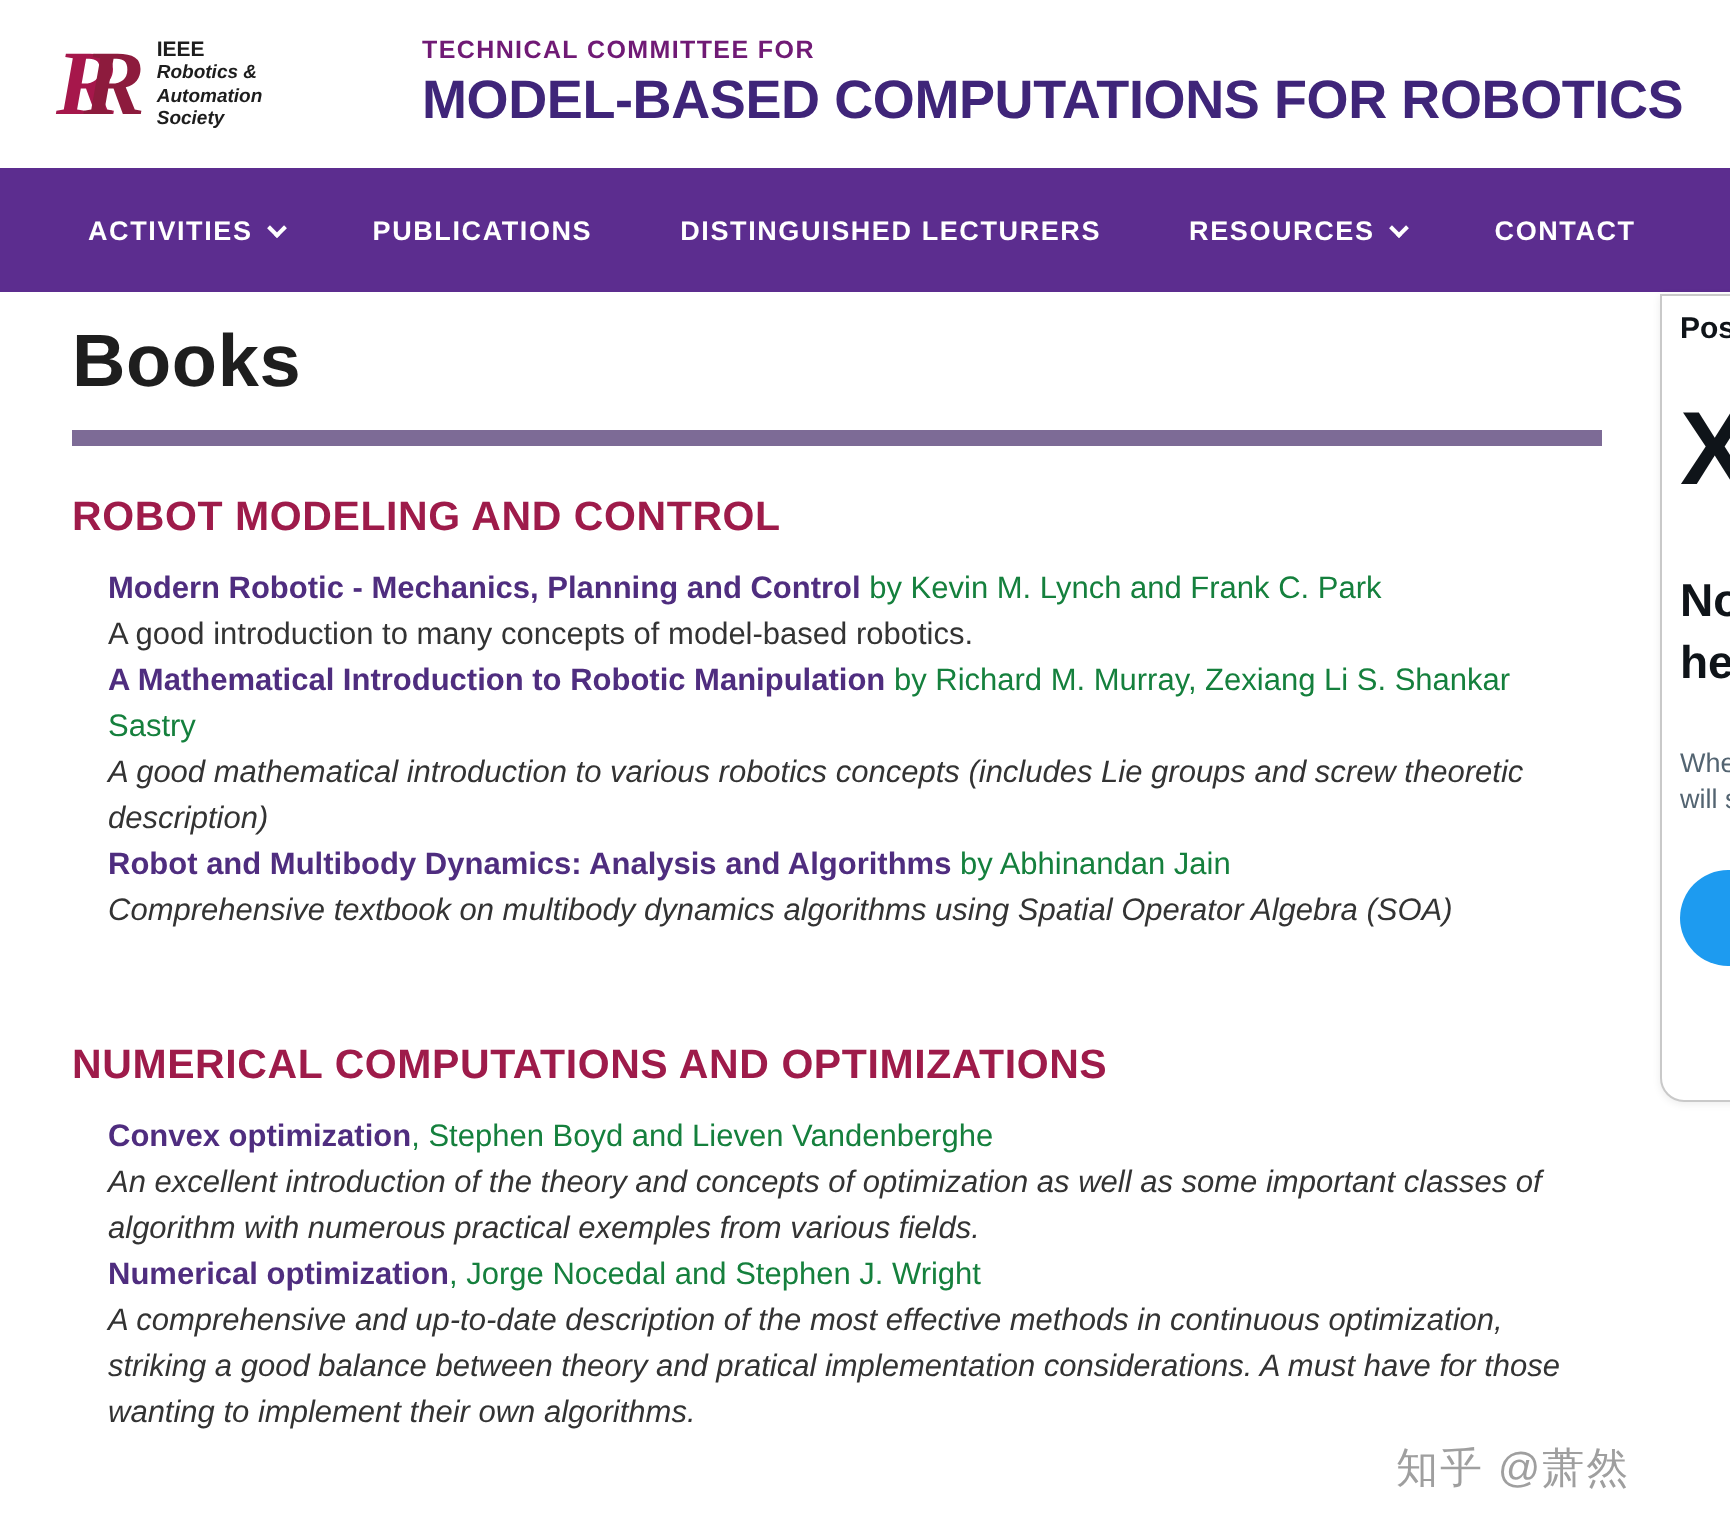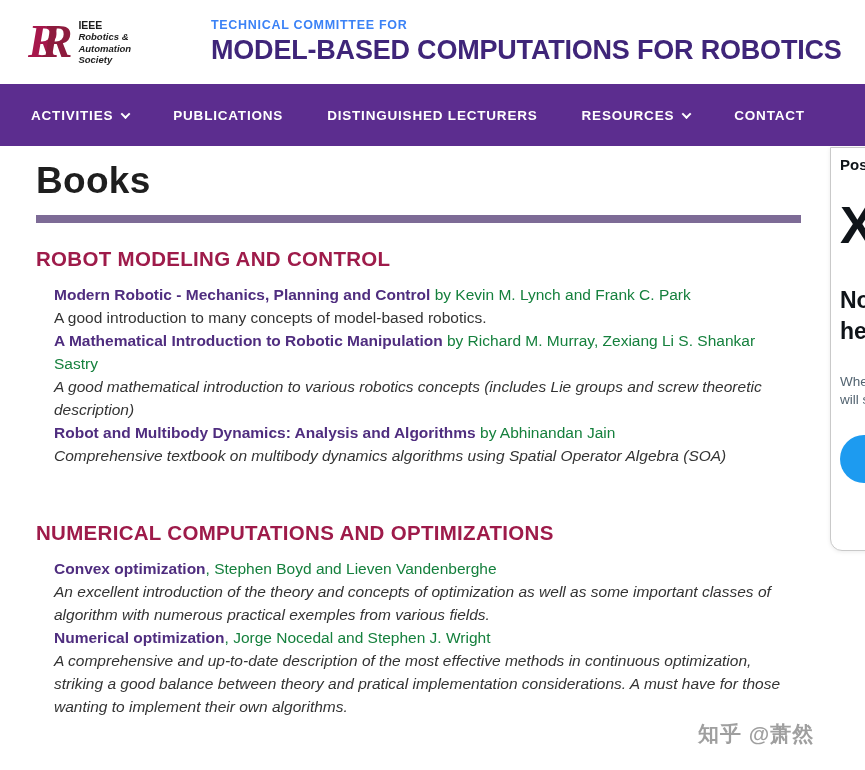--- a/index.html
+++ b/index.html
@@ -14,30 +14,30 @@
   .logo { width:168px; display:flex; align-items:center; flex-shrink:0; }
   .logo-mark { display:flex; align-items:flex-end; }
   .logo-mark .r {
     font-family:"Liberation Serif", serif; font-style:italic; font-weight:800;
     font-size:46px; line-height:1; color:#a6174b;
   }
   .logo-mark .r2 { margin-left:-17px; color:#8d1b3d; }
   .logo-text { margin-left:6px; font-size:9.5px; line-height:1.2; font-weight:700; font-style:italic; color:#1d1d1d; }
   .logo-text .ieee { font-size:10.5px; font-style:normal; }
   .title-block { margin-left:15px; overflow:visible; white-space:nowrap; }
-  .eyebrow { color:#3b82f6; font-weight:700; font-size:12.5px; letter-spacing:.7px; }
+  .eyebrow { color:#701a75; font-weight:700; font-size:12.5px; letter-spacing:.7px; }
   .site-title {
     margin:3px 0 0; color:#3f2579; font-size:27px; font-weight:800;
     letter-spacing:-.2px; white-space:nowrap;
   }
 
   
   .main-nav {
     background:#5c2d8f; height:62px; display:flex; align-items:center;
-    padding-left:31px; gap:44px;
+    padding-left:44px; gap:44px;
   }
   .nav-item {
     color:#fff; font-size:13.5px; font-weight:700; letter-spacing:.8px;
     display:flex; align-items:center; cursor:pointer; text-decoration:none;
   }
   .chev {
     width:7px; height:7px; border-right:2px solid #fff; border-bottom:2px solid #fff;
     transform:rotate(45deg) translate(-1px,-1px); margin-left:9px; display:inline-block;
   }
 
@@ -67,21 +67,21 @@
   .x-empty-body { font-size:13.5px; color:#536471; margin-top:26px; width:178px; line-height:18px; }
   .x-button {
     margin-top:26px; width:150px; height:48px; border-radius:24px; border:none;
     background:#1d9bf0; color:#fff; font-weight:700; font-size:15px;
     display:flex; align-items:center; justify-content:center; cursor:pointer;
   }
 
   
   .watermark {
     position:absolute; left:698px; top:720px; z-index:9;
-    font-size:21px; color:#8f8f8f; opacity:.85; letter-spacing:1px; white-space:nowrap;font-weight:bold;
+    font-size:21px; color:#8f8f8f; opacity:.85; letter-spacing:1px; white-space:nowrap;
   }
 </style>
 </head>
 <body>
 
 <header class="site-header">
   <div class="logo">
     <div class="logo-mark">
       <span class="r r1">R</span>
         <span class="r r2">R</span>

